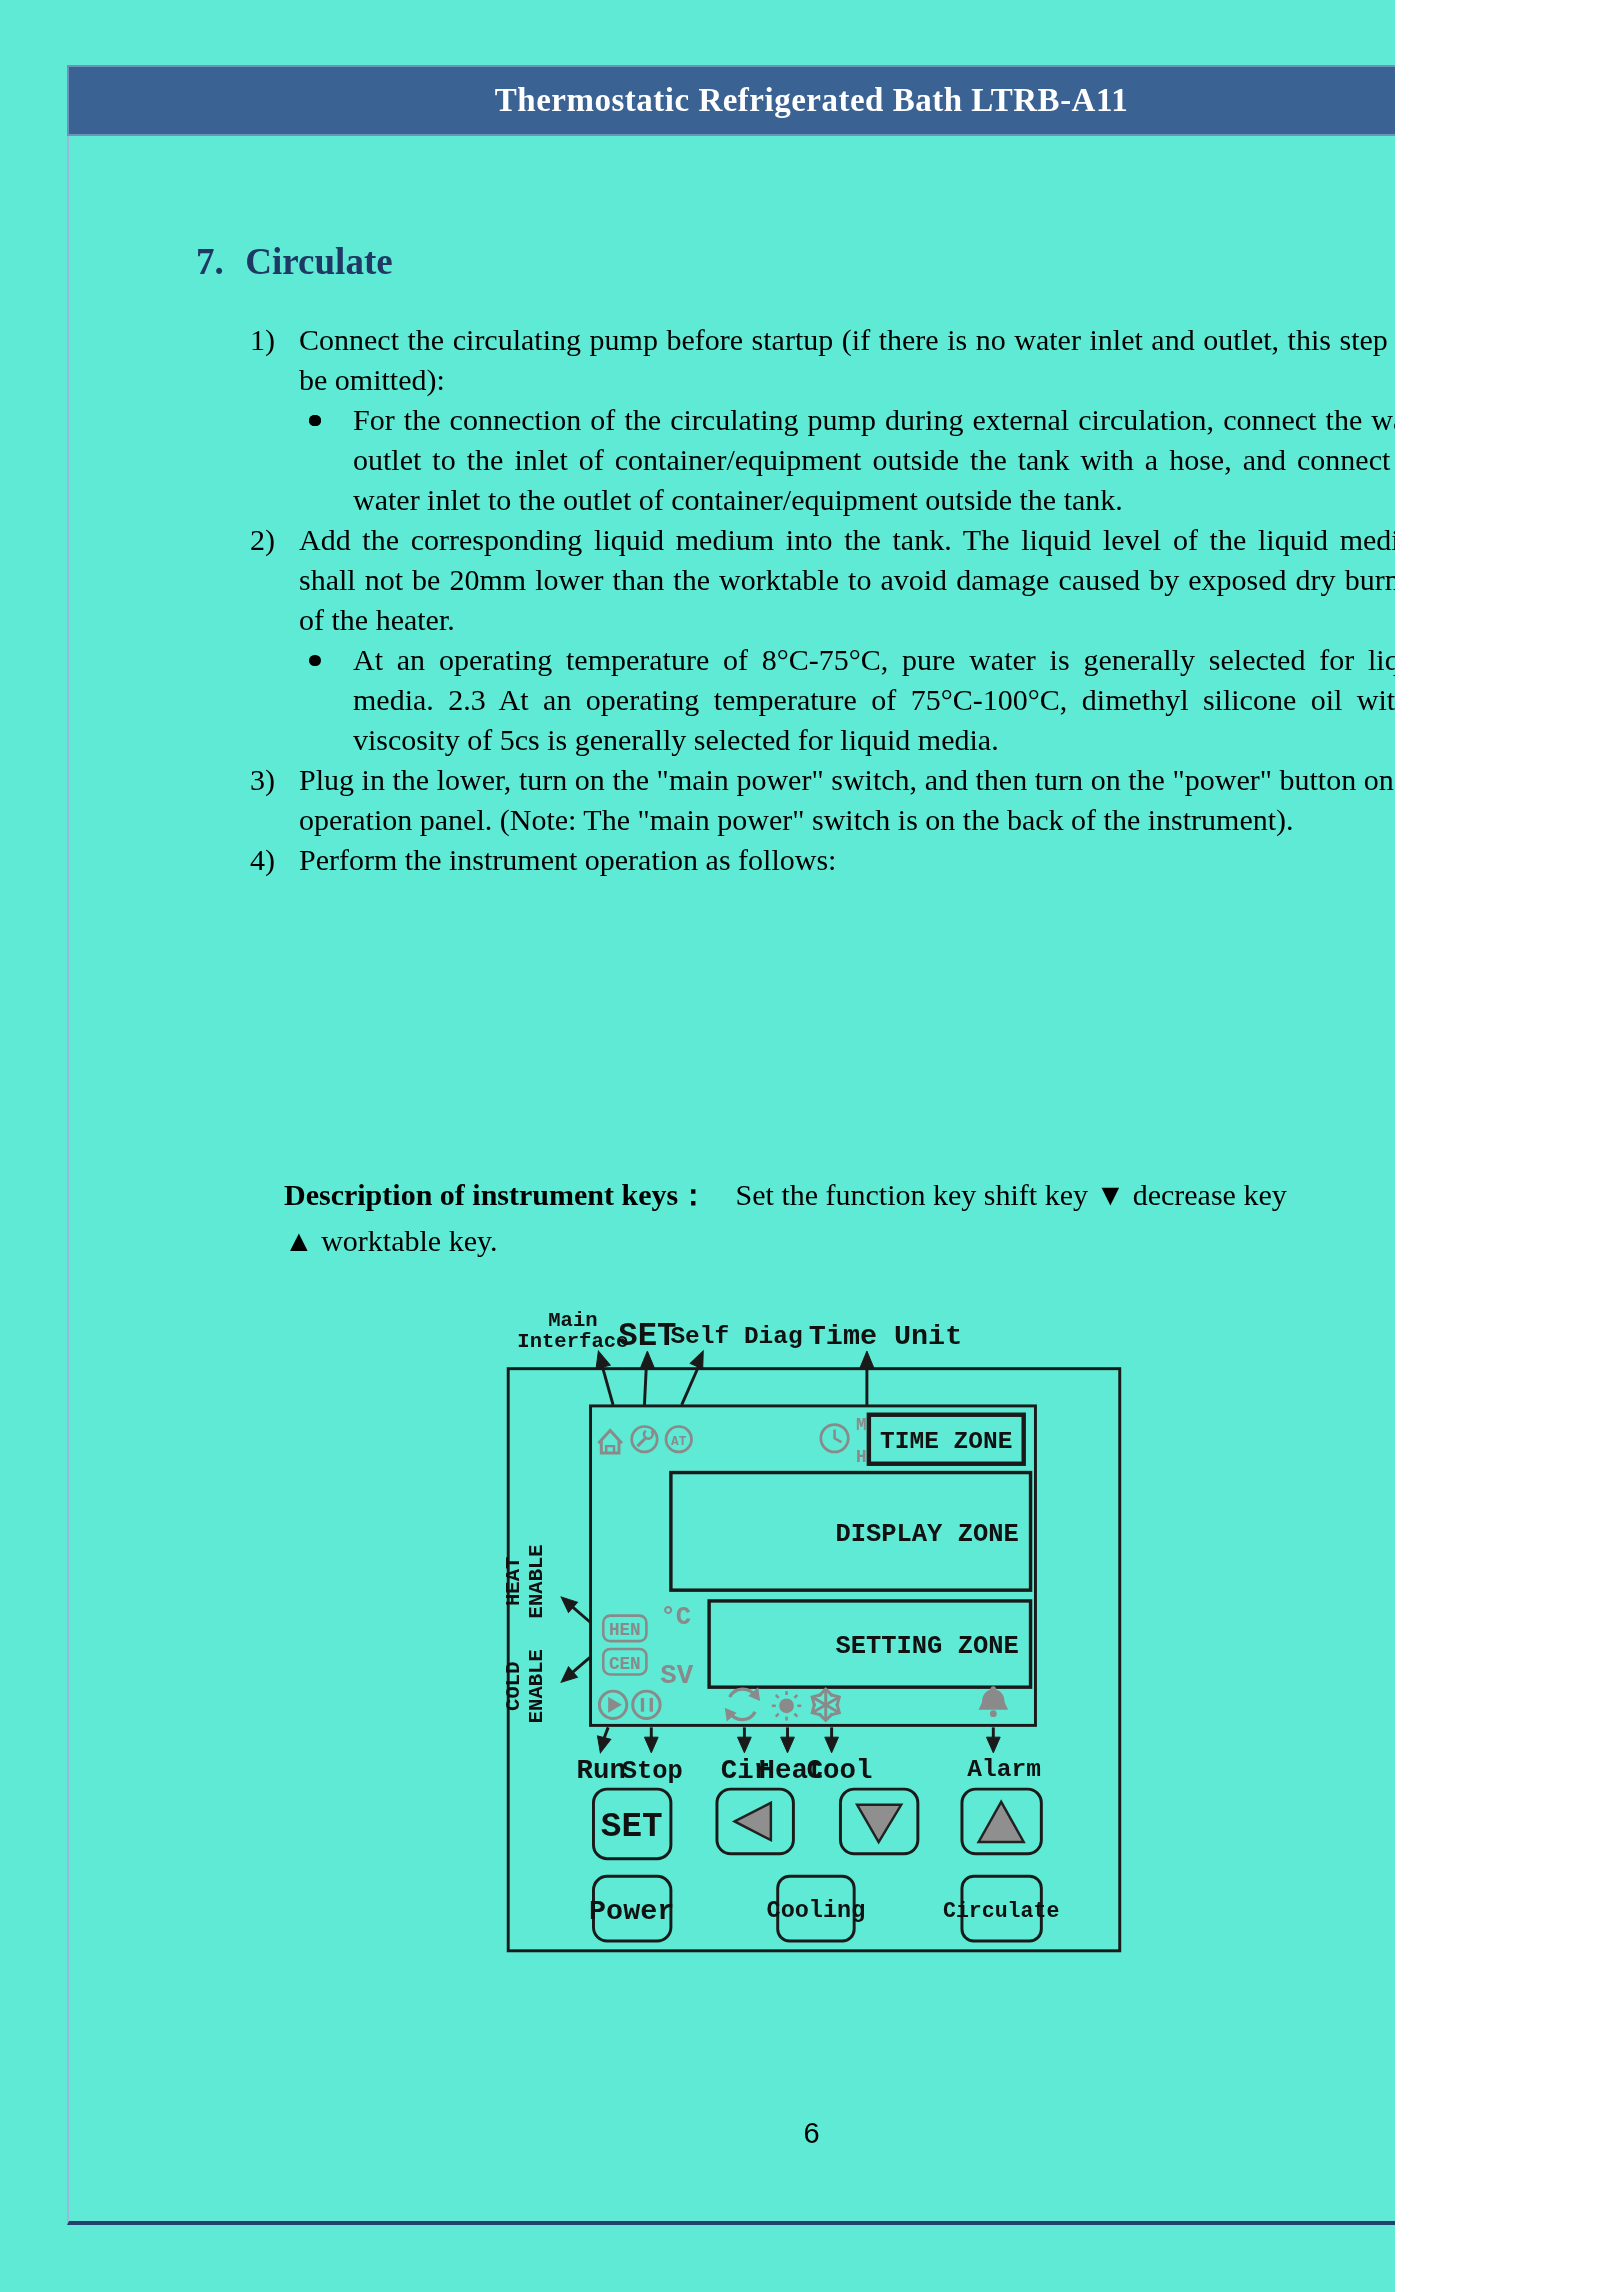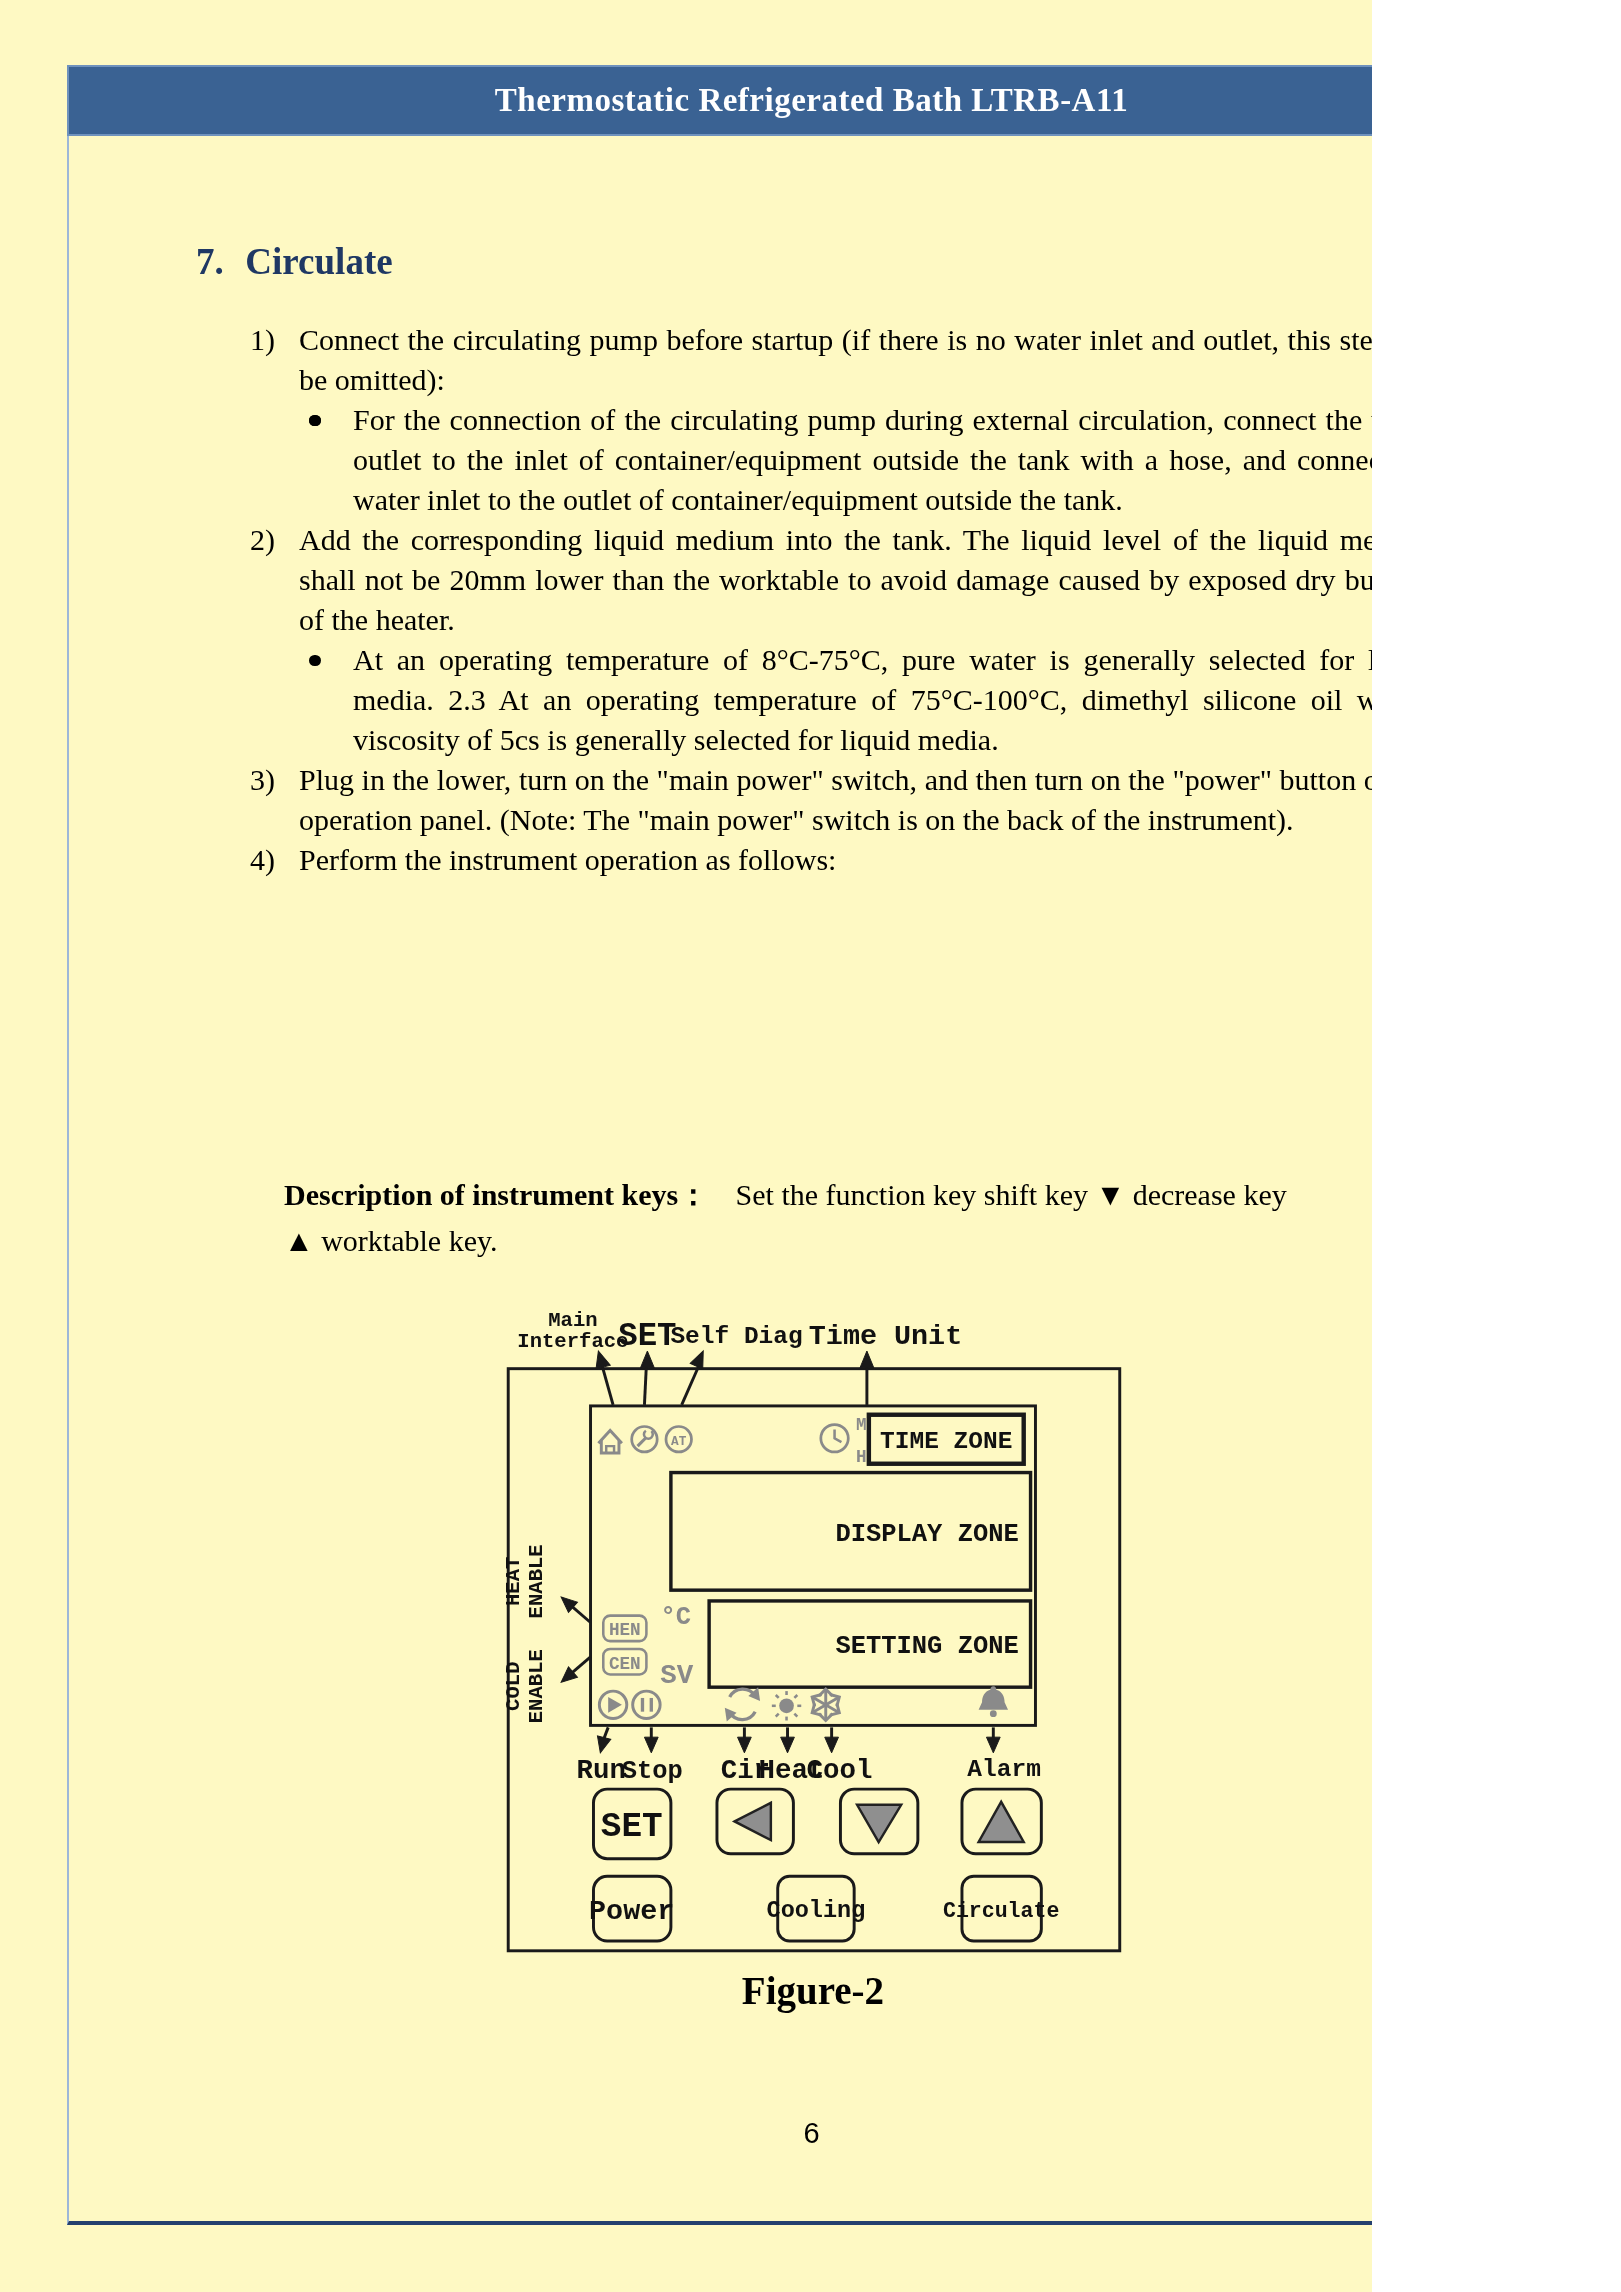--- a/index.html
+++ b/index.html
@@ -1,17 +1,17 @@
 <!DOCTYPE html>
 <html><head>
 <meta charset="utf-8">
 <style>
   html,body{margin:0;padding:0;background:#ffffff;}
-  .page{position:relative;width:1372px;height:2293px;background:#fef9c3;
-        font-family:"Liberation Serif",serif;color:#000;overflow:hidden;}
+  .page{position:relative;width:1372px;height:2293px;background:#5eead4;
+        font-family:"Liberation Serif",serif;color:#000;overflow:hidden;padding-left:23px;}
   .page-border{position:absolute;left:67px;top:65px;width:1489px;height:2160px;
         border:2px solid #9db7d8;border-bottom:4.9px solid #24406e;box-sizing:border-box;}
   .header-bar{position:absolute;left:67px;top:65px;width:1489px;height:71px;
         background:#3a6293;border:2px solid #6f92bd;box-sizing:border-box;
         display:flex;align-items:center;justify-content:center;}
   .header-title{color:#ffffff;font-weight:bold;font-size:33px;letter-spacing:0.5px;}
   .section-heading{position:absolute;left:196px;top:240px;color:#1f3864;
         font-size:37px;font-weight:bold;display:flex;}
   .section-heading .num{margin-right:21.6px;}
   .content{position:absolute;left:250px;top:320px;width:1188px;
@@ -281,18 +281,17 @@
         <rect class="ln" x="314" y="584" width="78" height="66" rx="12" stroke-width="3"></rect>
         <text class="fz" x="353" y="626" font-size="24" text-anchor="middle">Cooling</text>
       </g>
       <g>
         <rect class="ln" x="502" y="584" width="81" height="66" rx="12" stroke-width="3"></rect>
         <text class="fz" x="542" y="626" font-size="22" text-anchor="middle">Circulate</text>
       </g>
     </svg>
   </div>
 
-  <div class="fig-caption">Figure-2</div>
 
   <div class="page-num">6</div>
 
 </div>
 
 
 </body></html>

